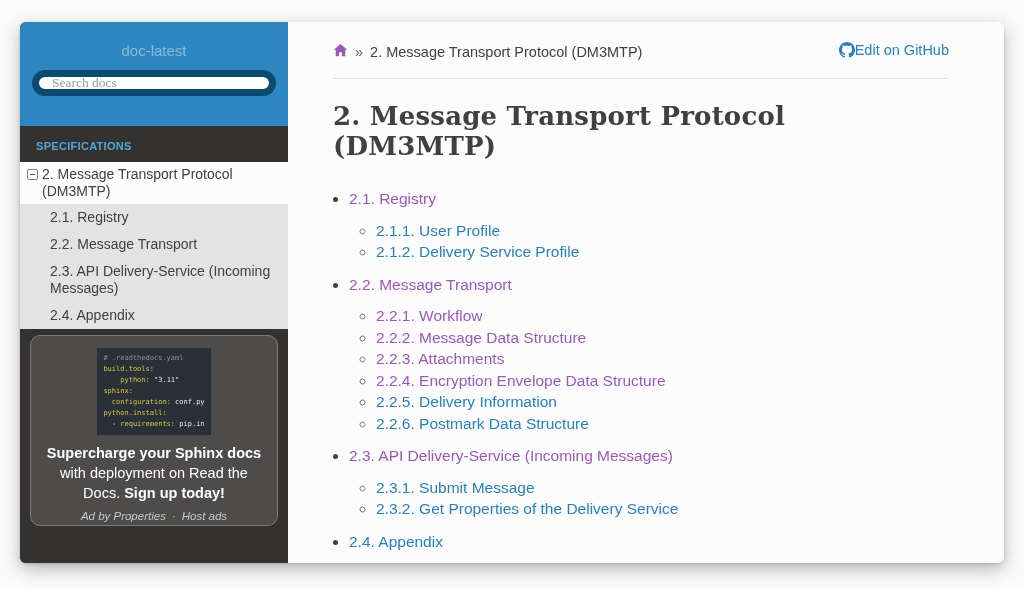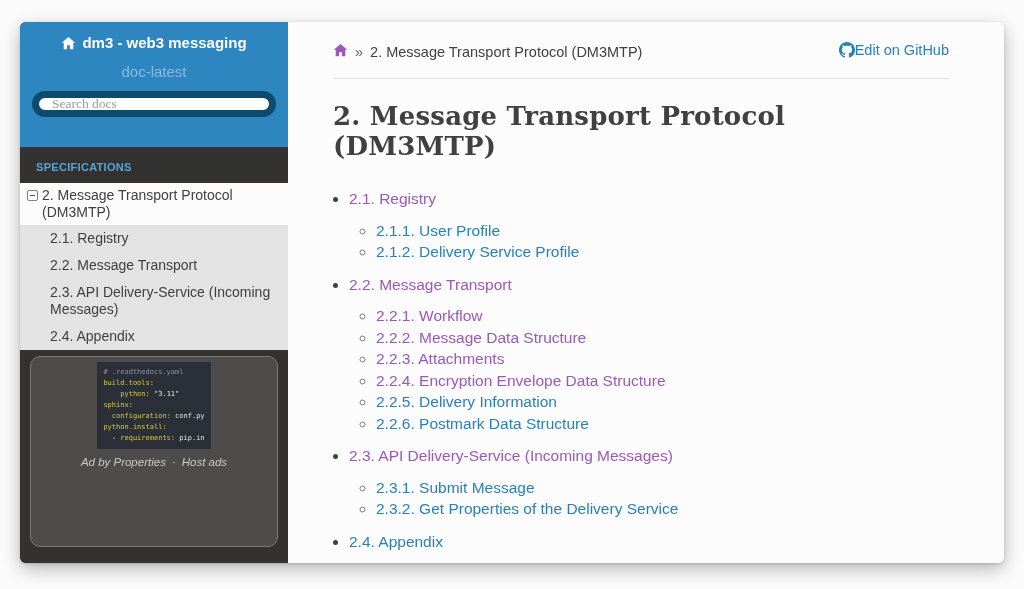--- a/index.html
+++ b/index.html
@@ -30,21 +30,21 @@
   .nav-current { background: var(--current-bg); padding: 4px 16px 4px 7px; display: flex; align-items: flex-start; gap: 4px; }
   .nav-current .cur-label { color: var(--text-dark); line-height: 17px; font-size: 14px; }
   .expand-box { flex: 0 0 auto; width: 11px; height: 11px; margin-top: 3px; border: 1px solid #808080; border-radius: 2px;
                 display: inline-flex; align-items: center; justify-content: center; background: #fff; }
   .expand-box::after { content: ""; width: 5px; height: 1px; background: #555; display: block; }
   .subnav { list-style: none; background: var(--subnav-gray); }
   .subnav a { display: block; color: var(--text-dark); padding: 5px 10px 5px 30px; line-height: 17px; }
 
   .side-fill { flex: 1; background: var(--sidebar-dark); padding: 6px 10px 0; }
   .ad { background: var(--ad-bg); border: 1px solid #7d7979; border-radius: 10px; height: 191px; text-align: center; overflow: hidden; }
-  .ad-code { display: inline-block; text-align: left; background: var(--code-bg); margin-top: 5px; padding: 5px 6px;
+  .ad-code { display: inline-block; text-align: left; background: var(--code-bg); margin-top: 12px; padding: 5px 6px;
              font-family: "DejaVu Sans Mono", monospace; font-size: 7px; line-height: 11px; }
   .ad-code .cl { white-space: pre; }
   .tk-comment { color: var(--code-comment); }
   .tk-key { color: var(--code-key); font-weight: normal; }
   .tk-plain { color: var(--code-plain); }
   .ad-text { color: #ffffff; font-size: 14.5px; line-height: 20px; padding: 8px 14px 0; }
   .ad-footer { margin-top: 7px; font-size: 11.5px; font-style: italic; color: #c9c9c9; }
   .ad-footer a { color: #c9c9c9; }
   .ad-footer .dot { margin: 0 6px; }
 
@@ -67,28 +67,20 @@
   .toc a { color: var(--link-blue); }
   .toc a.visited { color: var(--visited-purple); }
 </style>
 </head>
 <body>
 
 <div class="window">
 
   <aside class="sidebar">
     <div class="side-header">
-      <a class="side-title">
-        <span class="ico">
-          <svg width="15" height="15" viewBox="0 0 16 16" fill="#ffffff">
-              <path d="M8 1 0.8 7.2h2.1v7h3.6v-4.4h3v4.4h3.6v-7h2.1z"></path>
-            </svg>
-        </span>
-        <span>dm3 - web3 messaging</span>
-      </a>
       <div class="version">doc-latest</div>
       <input class="search" type="text" placeholder="Search docs" style="">
     </div>
 
     <nav class="side-nav">
       <div class="caption">SPECIFICATIONS</div>
       <div class="nav-current">
         <span class="expand-box"></span>
         <a class="cur-label">2. Message Transport Protocol (DM3MTP)</a>
       </div>
@@ -104,20 +96,21 @@
           </li>
           <li>
             <a>2.4. Appendix</a>
           </li>
         </ul>
     </nav>
 
     <div class="side-fill">
       <div class="ad">
         <div class="ad-code"><div class="cl"><span class="tk-comment"># .readthedocs.yaml</span></div><div class="cl"><span class="tk-key">build.tools:</span></div><div class="cl"><span class="tk-plain">    </span><span class="tk-key">python:</span><span class="tk-plain"> "3.11"</span></div><div class="cl"><span class="tk-key">sphinx:</span></div><div class="cl"><span class="tk-plain">  </span><span class="tk-key">configuration:</span><span class="tk-plain"> conf.py</span></div><div class="cl"><span class="tk-key">python.install:</span></div><div class="cl"><span class="tk-plain">  - </span><span class="tk-key">requirements:</span><span class="tk-plain"> pip.in</span></div></div>
+        <p class="ad-text"><strong>Supercharge your Sphinx docs</strong><span> with deployment on Read the Docs. </span><strong>Sign up today!</strong></p>
         <div class="ad-footer">
           <a>Ad by Properties</a><span class="dot">·</span><a>Host ads</a>
         </div>
       </div>
     </div>
   </aside>
 
   <main class="content">
     <div class="topbar">
       <div class="breadcrumb">

